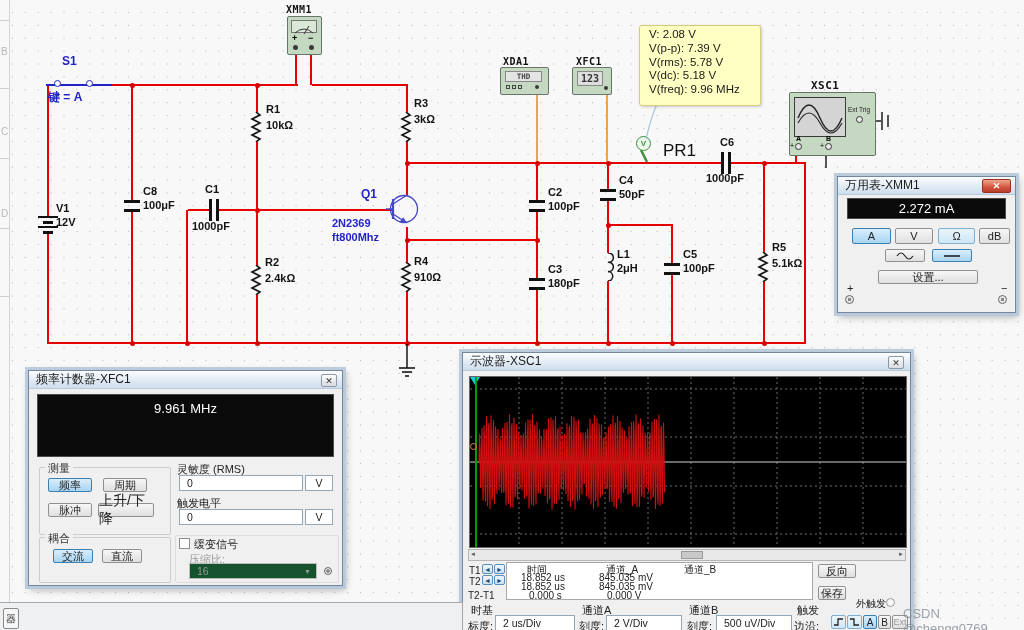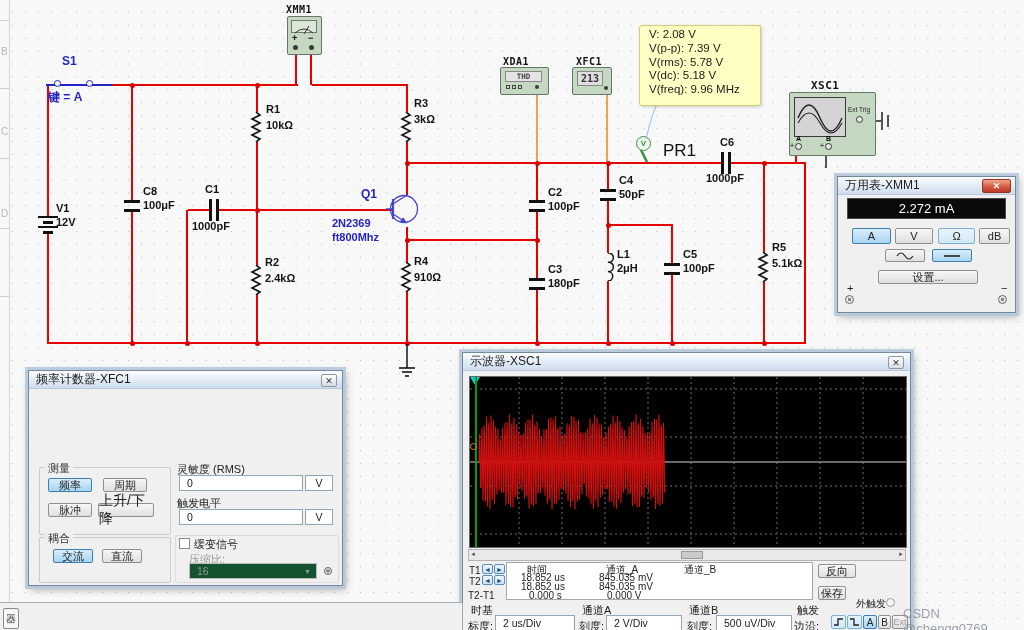--- a/index.html
+++ b/index.html
@@ -246,21 +246,21 @@
     </div>
     <div class="abs" style="left:5px;top:17px;width:4px;height:4px;border:1px solid #444;box-sizing:border-box"></div>
     <div class="abs" style="left:11px;top:17px;width:4px;height:4px;border:1px solid #444;box-sizing:border-box"></div>
     <div class="abs" style="left:17px;top:17px;width:4px;height:4px;border:1px solid #444;box-sizing:border-box"></div>
     <div class="abs" style="left:34px;top:17px;width:4px;height:4px;border-radius:50%;background:#3a3a3a"></div>
   </div>
 
   <span class="mono abs" style="left:576px;top:56px">XFC1</span>
   <div class="icon" style="left:572px;top:67px;width:38px;height:26px">
     <div class="abs" style="left:4px;top:3px;width:26px;height:15px;background:#dedede;border:1px solid #888;box-sizing:border-box;display:flex;align-items:center;justify-content:center">
-      <span style="font:bold 10px 'DejaVu Sans Mono',monospace;color:#333">213</span>
+      <span style="font:bold 10px 'DejaVu Sans Mono',monospace;color:#333">123</span>
     </div>
     <div class="abs" style="left:31px;top:18px;width:4px;height:4px;border-radius:50%;background:#3a3a3a"></div>
   </div>
 
   <span class="mono abs" style="left:811px;top:79px;font-size:11px">XSC1</span>
   <div class="icon" style="left:789px;top:92px;width:85px;height:62px">
     <div class="abs" style="left:4px;top:4px;width:52px;height:40px;background:#d4d4d4;border:1.5px solid #3a3a3a;box-sizing:border-box">
       <svg width="49" height="37">
         <path d="M3,20 Q14,-6 25,20 T47,20" fill="none" stroke="#222" stroke-width="1.4"></path>
         <path d="M3,25 Q14,5 25,25 T47,25" fill="none" stroke="#222" stroke-width="1.1"></path>
@@ -336,20 +336,23 @@
     <div class="term" style="left:160px;top:118px;width:9px;height:9px"></div>
   </div>
 
   <div class="win" style="left:28px;top:370px;width:313px;height:214px">
     <div class="tbar">
       <span>频率计数器-XFC1</span>
     </div>
     <div class="closeg" style="right:5px;top:3px">
         <span>✕</span>
       </div>
+    <div class="disp" style="left:8px;top:23px;width:297px;height:63px">
+      <div style="text-align:center;margin-top:6px;font:13px 'Liberation Sans',sans-serif">9.961 MHz</div>
+    </div>
     <div class="gbox" style="left:10px;top:96px;width:130px;height:66px"></div>
     <span class="glab" style="left:16px;top:90px">测量</span>
     <div class="btn sel" style="left:19px;top:107px;width:44px;height:14px">
         <span>频率</span>
       </div>
     <div class="btn" style="left:74px;top:107px;width:44px;height:14px">
         <span>周期</span>
       </div>
     <div class="btn" style="left:19px;top:132px;width:44px;height:14px">
         <span>脉冲</span>

